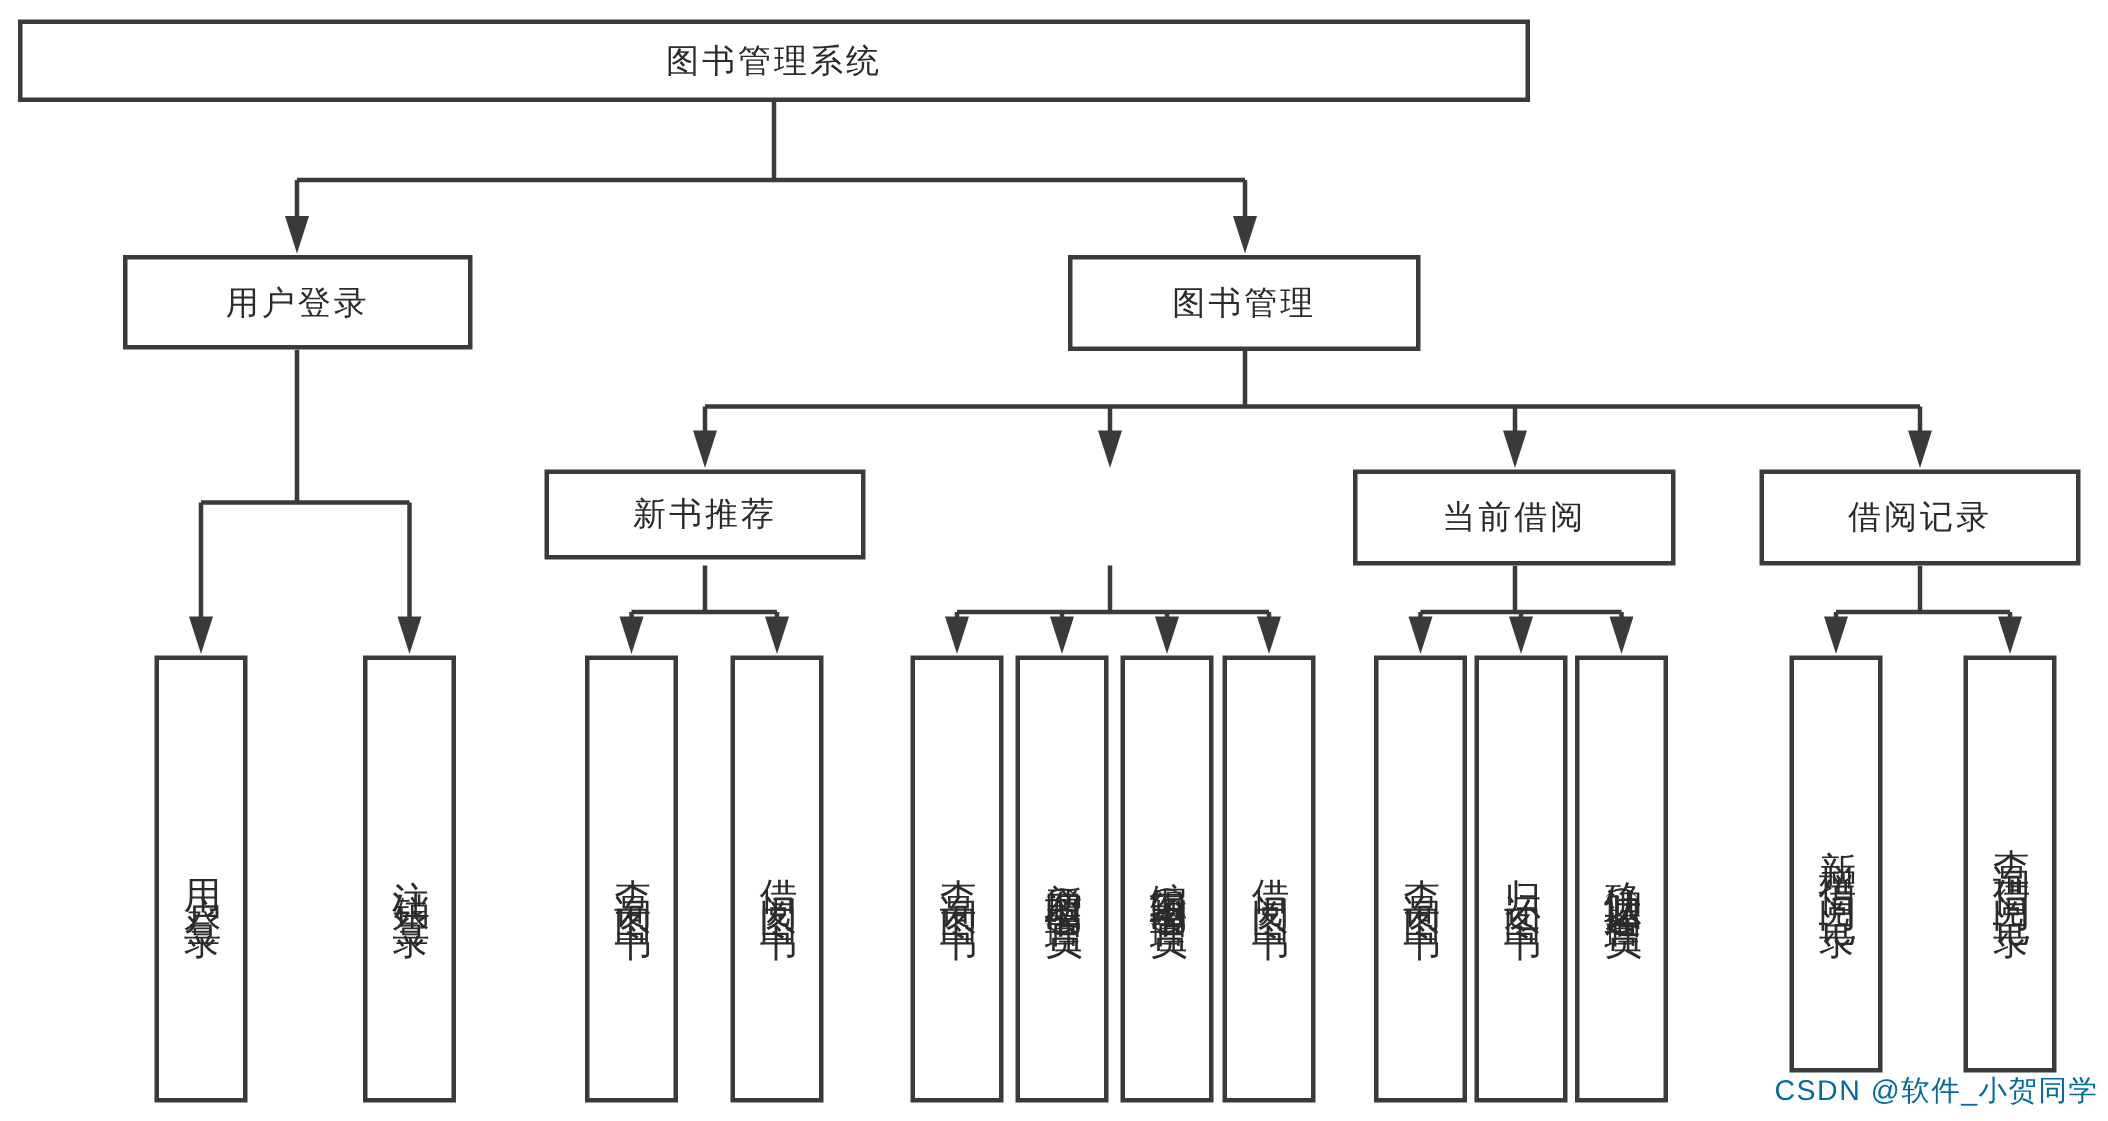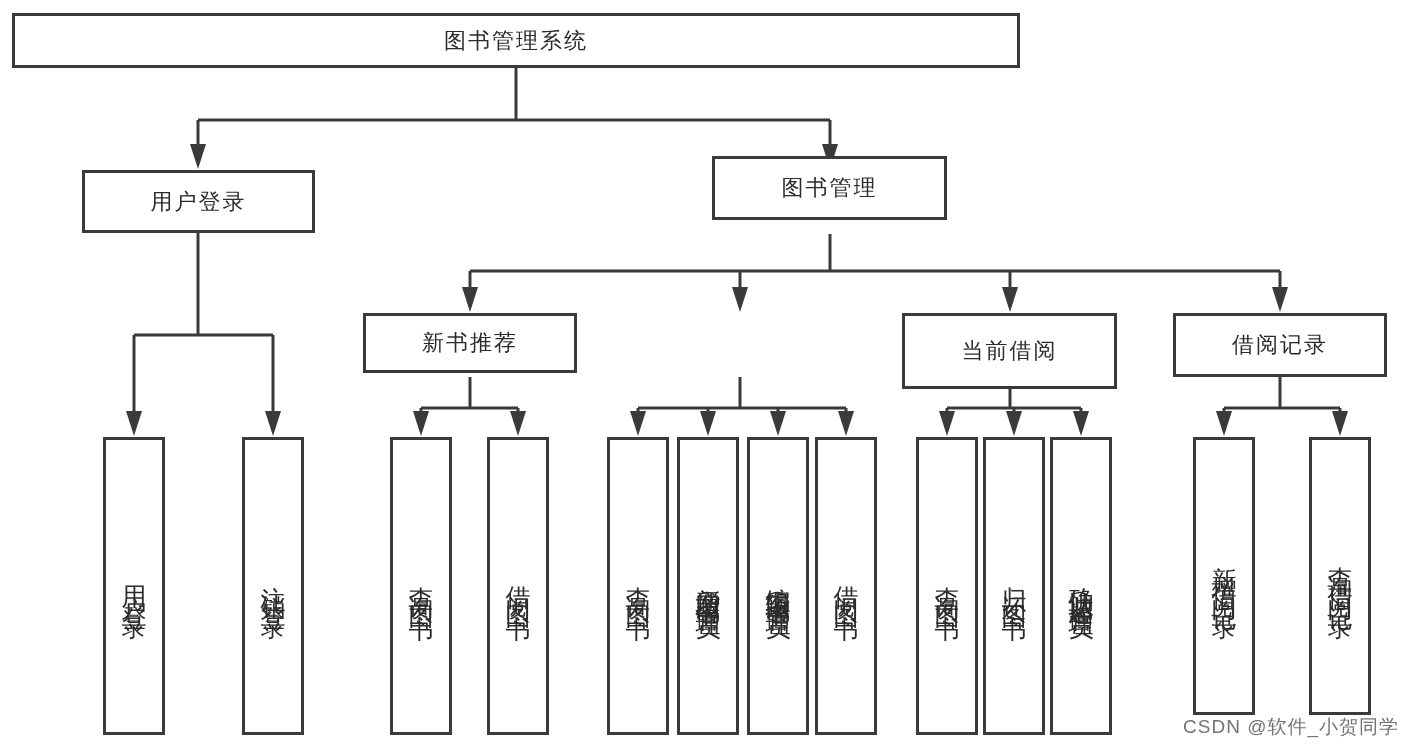--- a/index.html
+++ b/index.html
@@ -44,21 +44,21 @@
     line-height: 1;
   }
   .node.v .label.tight {
     letter-spacing: 4px;
   }
   .watermark {
     position: absolute;
     right: 6px;
     top: 714px;
     font-size: 19px;
-    color: #737373;
+    color: #0369a1;
     letter-spacing: 1px;
     white-space: nowrap;
     z-index: 5;
   }
 </style>
 </head>
 <body>
 
 <div id="canvas">
 
@@ -131,28 +131,28 @@
     </g>
   </svg>
 
   <div class="node h" style="left:12px; top:13px; width:1008px; height:55px;">
     <span class="label">图书管理系统</span>
   </div>
 
   <div class="node h" style="left:82px; top:170px; width:233px; height:63px;">
     <span class="label">用户登录</span>
   </div>
-  <div class="node h" style="left:712px; top:156px; width:235px; height:64px;">
+  <div class="node h" style="left:712px; top:170px; width:235px; height:64px;">
     <span class="label">图书管理</span>
   </div>
 
   <div class="node h" style="left:363px; top:313px; width:214px; height:60px;">
     <span class="label">新书推荐</span>
   </div>
-  <div class="node h" style="left:902px; top:313px; width:215px; height:76px;">
+  <div class="node h" style="left:902px; top:313px; width:215px; height:64px;">
     <span class="label">当前借阅</span>
   </div>
   <div class="node h" style="left:1173px; top:313px; width:214px; height:64px;">
     <span class="label">借阅记录</span>
   </div>
 
   <div class="node v" style="left:103px; top:437px; width:62px; height:298px;">
     <span class="label">用户登录</span>
   </div>
   <div class="node v" style="left:242px; top:437px; width:62px; height:298px;">

